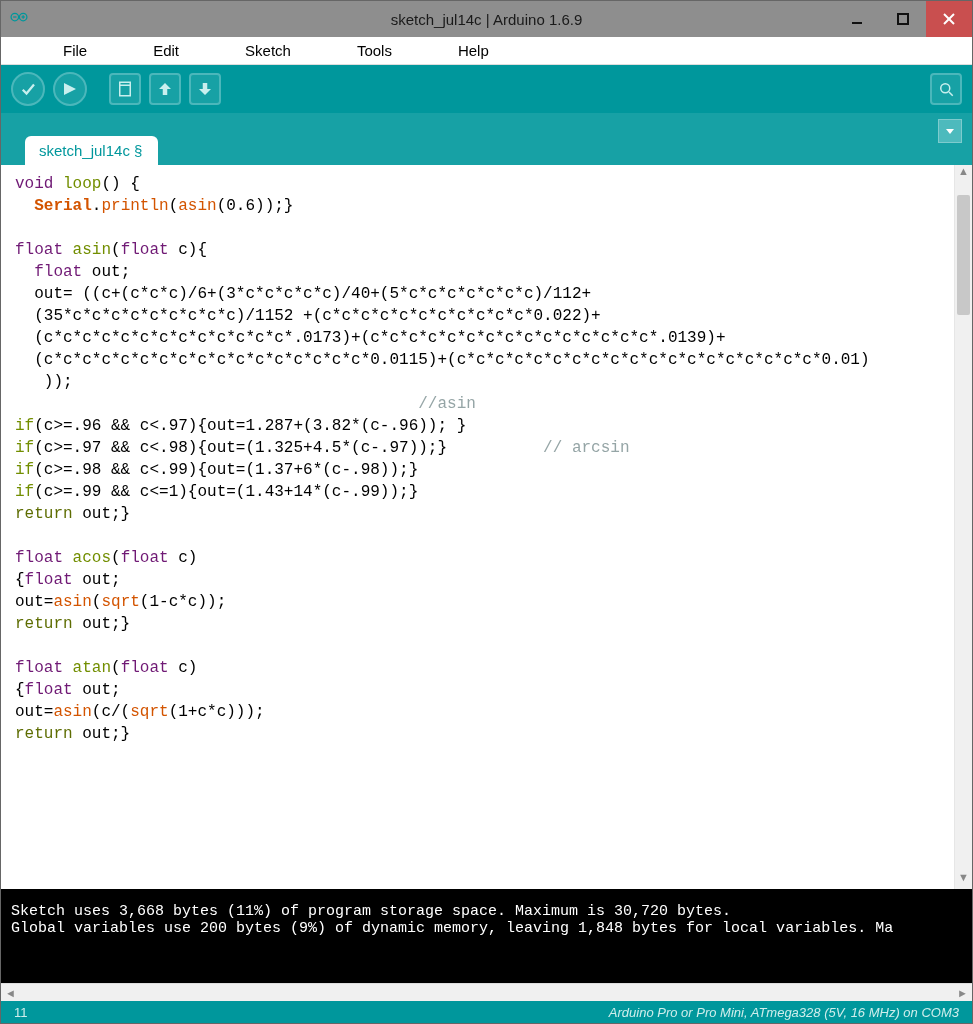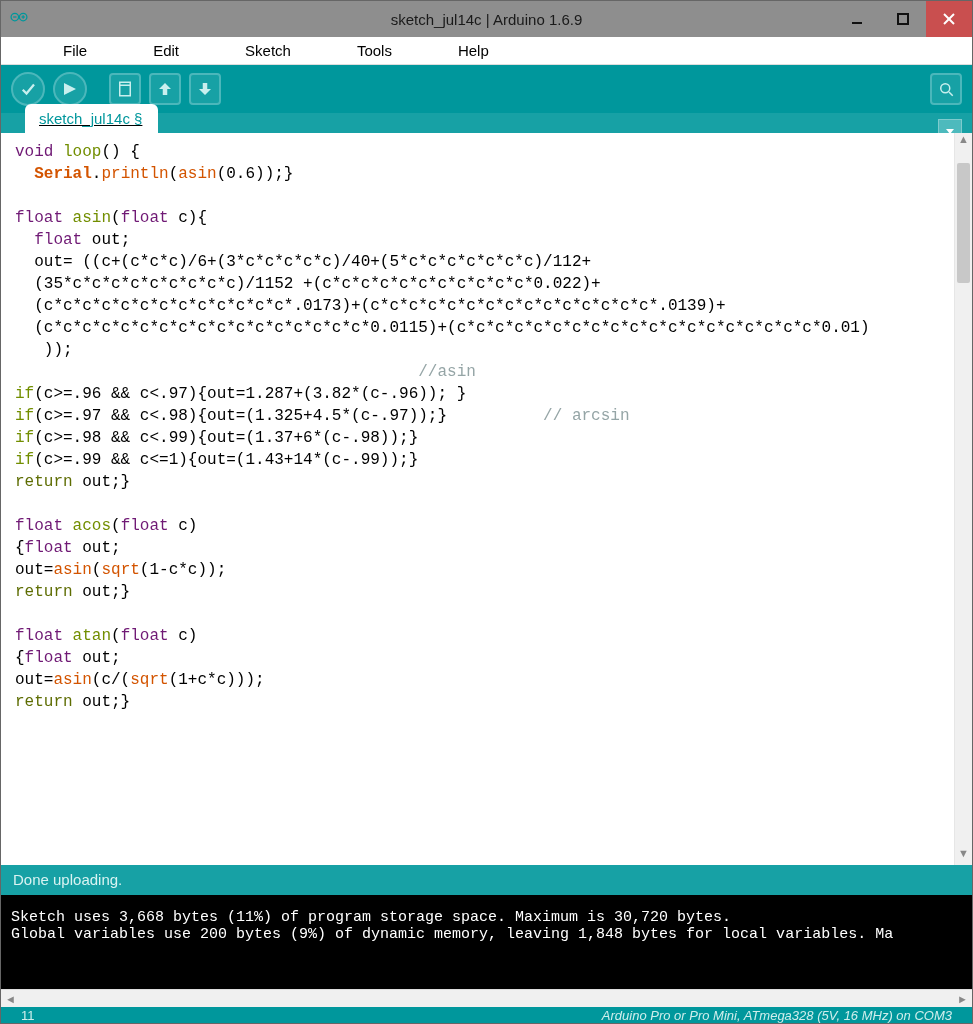--- a/index.html
+++ b/index.html
@@ -88,26 +88,25 @@
   .tbtn.square {
     border-radius: 4px;
     width: 32px; height: 32px;
     background: #17a1a5;
     border: 2px solid #4bb7bb;
   }
   .tbtn svg { width: 18px; height: 18px; }
   .toolbar-spacer { flex: 1; }
   .tabbar {
     background: #17a1a5;
-    height: 20px;
+    height: 52px;
     display: flex;
     align-items: flex-end;
     padding-left: 24px;
     position: relative;
-    text-decoration: underline;
   }
   .tab {
     background: #fff;
     border-top-left-radius: 6px;
     border-top-right-radius: 6px;
     padding: 6px 16px 6px 14px;
     color: #00979c;
     font-size: 15px;
     font-family: Arial, sans-serif;
   }
@@ -191,26 +190,26 @@
     background: #f0f0f0;
     border-top: 1px solid #ddd;
     display: flex;
     align-items: center;
     justify-content: space-between;
     padding: 0 4px;
     color: #888;
     font-size: 11px;
   }
   .bottombar {
-    height: 16px;
+    height: 22px;
     background: #00979c;
     color: #cfeeec;
     display: flex;
     align-items: center;
-    padding: 0 20px;
+    padding: 0 13px;
     font-size: 13px;
   }
   .bottombar .right { margin-left: auto; font-style: italic; }
 </style>
 </head>
 <body>
 
 <div class="window">
 
   <div class="titlebar">
@@ -327,23 +326,20 @@
 <span>{</span><span class="kw-type">float</span><span> out;</span>
 <span>out=</span><span class="kw-obj2">asin</span><span>(c/(</span><span class="kw-obj2">sqrt</span><span>(1+c*c)));</span>
 <span class="kw-ret">return</span><span> out;}</span></div>
     <div class="scroll-v">
       <div class="arrow up">▲</div>
       <div class="thumb"></div>
       <div class="arrow down">▼</div>
     </div>
   </div>
 
-  <div class="status">
-    <span>Done uploading.</span>
-  </div>
 
   <div class="console"><span>Sketch uses 3,668 bytes (11%) of program storage space. Maximum is 30,720 bytes.</span>
 <span>Global variables use 200 bytes (9%) of dynamic memory, leaving 1,848 bytes for local variables. Ma</span></div>
 
   <div class="hscroll">
     <span>◄</span>
     <span>►</span>
   </div>
 
   <div class="bottombar">

